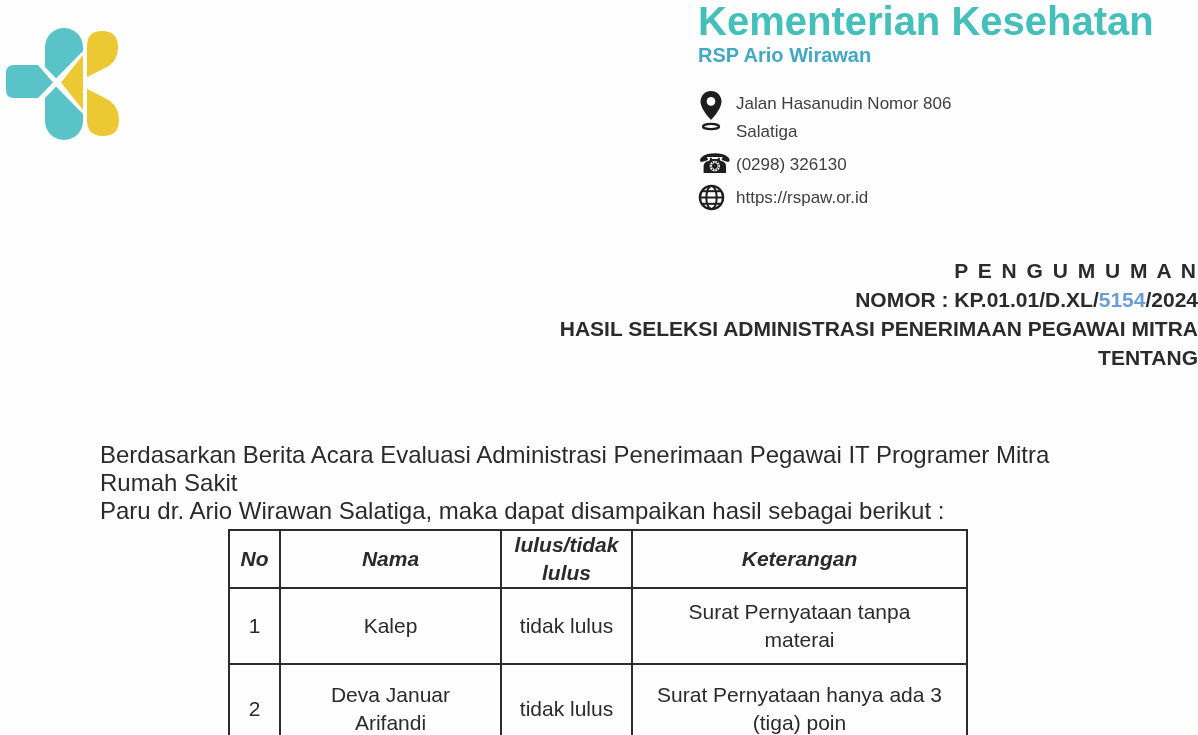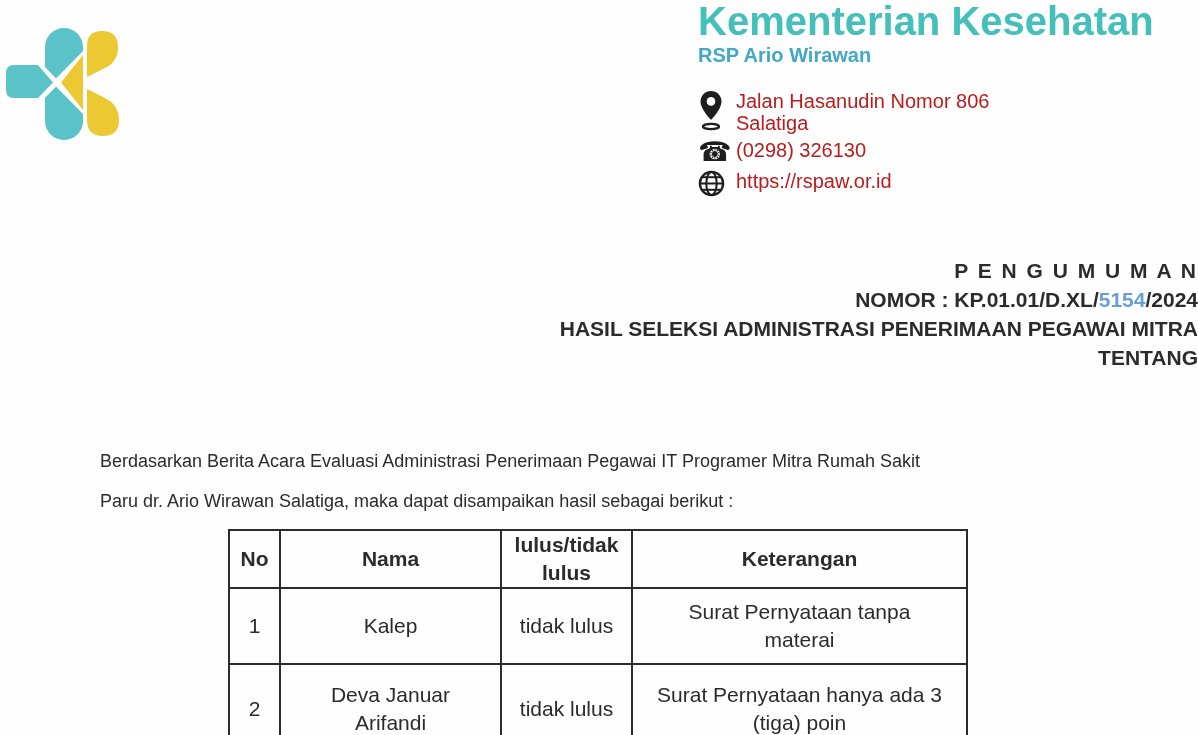--- a/index.html
+++ b/index.html
@@ -33,48 +33,48 @@
     width:38px;flex:0 0 38px;display:flex;justify-content:flex-start;
     color:#222;
   }
   .cicon svg{display:block;}
   .phone-glyph{
     font-family:"DejaVu Sans",sans-serif;
     font-size:27px;line-height:26px;color:#1d1d1d;
   }
   .ctext{
     white-space:pre-line;
-    font-size:20px;line-height:22px;color:#b91c1c;
+    font-size:17px;line-height:28px;color:#404040;
   }
   
   .title-block{
     position:absolute;left:0;right:0;top:256px;
     text-align:right;font-weight:bold;
     font-size:21px;line-height:29px;color:var(--ink,#2b2b2b);
   }
   .spaced{letter-spacing:2px;}
   .nomor-number{color:var(--nomor-blue,#699fd6);}
   
   .para{
     position:absolute;left:100px;top:441px;width:1010px;
-    font-size:18px;line-height:40px;white-space:pre-line;
+    font-size:24px;line-height:28px;white-space:pre-line;
   }
   
   .results{
     position:absolute;left:228px;top:529px;
     border-collapse:collapse;table-layout:fixed;
     font-size:21px;line-height:28px;color:var(--ink,#2b2b2b);
   }
   .results th,.results td{
     border:2px solid var(--table-border,#2c2c2c);
     text-align:center;vertical-align:middle;
     white-space:pre-line;padding:0 8px;
   }
   .results th{font-weight:bold;}
-  .hrow{height:58px;}
+  .hrow{height:58px;font-style:italic;}
   .r1{height:76px;}
   .r2{height:90px;}
 </style>
 </head>
 <body>
 
 <div class="page">
 
   <svg class="logo-mark" viewBox="0 0 150 140" aria-hidden="true">
 

